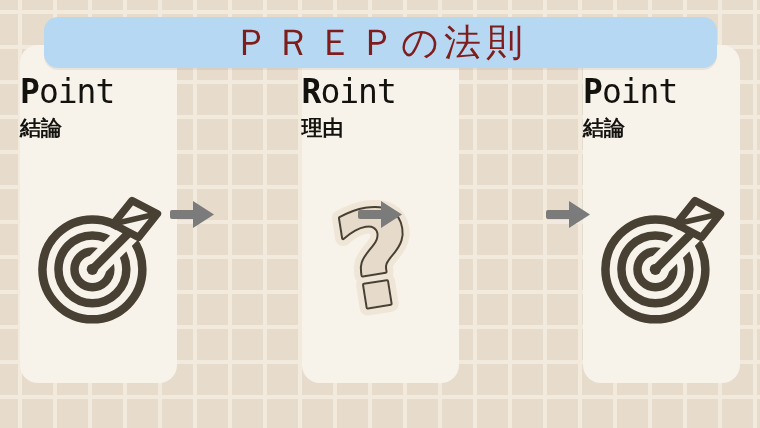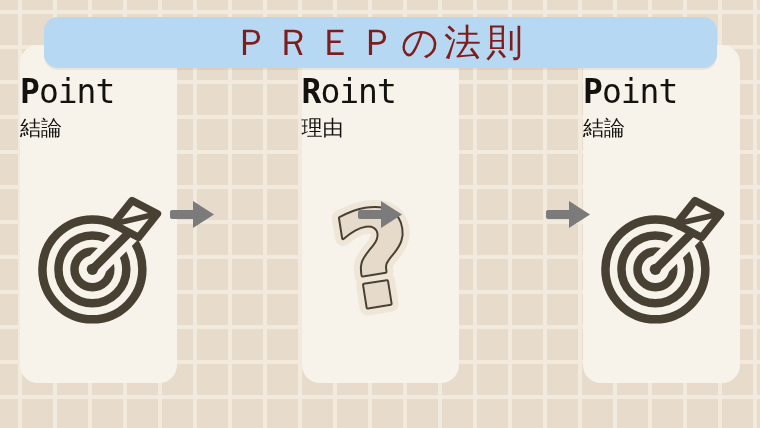--- a/index.html
+++ b/index.html
@@ -38,20 +38,21 @@
   .card-title{
     font-family:"DejaVu Sans Mono","Liberation Mono",monospace;
     font-size:33px;line-height:38px;color:#14120f;letter-spacing:-1px;
     white-space:nowrap;
   }
   .card-title .lead{font-weight:bold;}
   .card-sub{
     margin-top:3px;font-size:21px;line-height:28px;color:#14120f;
     font-family:"DejaVu Sans","Liberation Sans",sans-serif;
     white-space:nowrap;
+    font-weight:bold;
   }
   .card-icon{
     flex:1;display:flex;align-items:center;justify-content:center;
     width:100%;padding-bottom:8px;box-sizing:border-box;
   }
   .flow-arrow{position:absolute;top:200px;z-index:2;}
   .arrow-1{left:169px;}
   .arrow-2{left:357px;}
   .arrow-3{left:545px;}
 </style>

